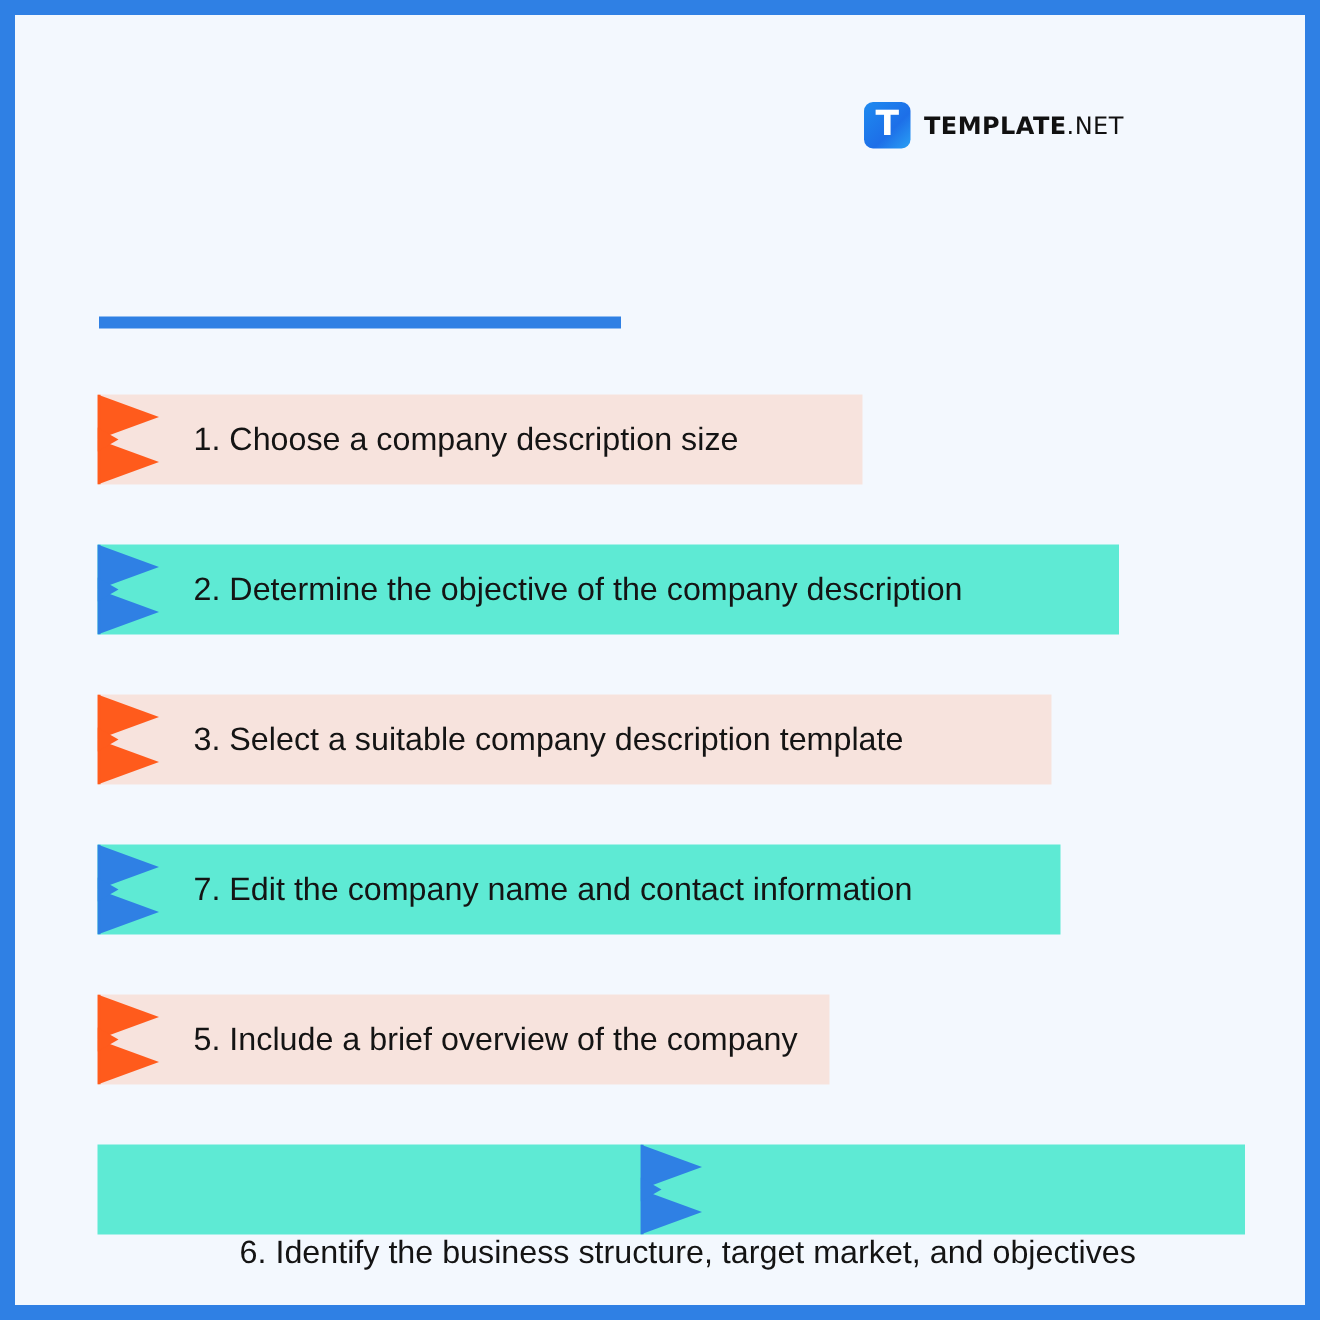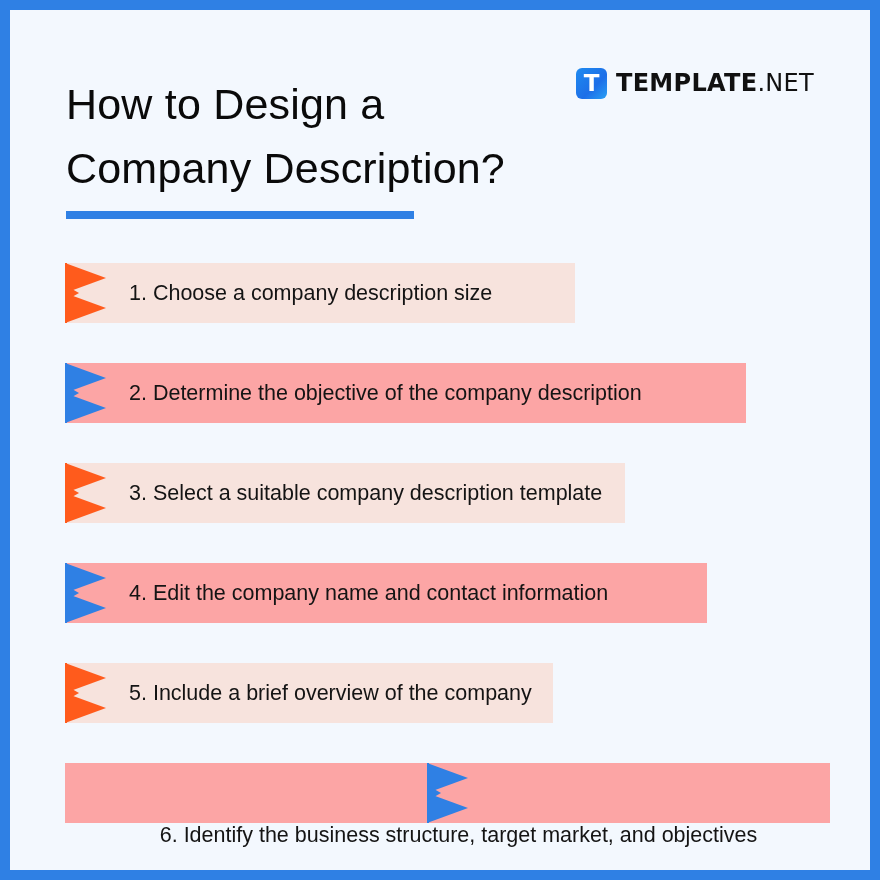--- a/index.html
+++ b/index.html
@@ -42,58 +42,54 @@
     border-radius: 6px;
     background: linear-gradient(135deg, #1E8BF0 0%, #1D6FE8 60%, #2AA0F5 100%);
     color: #fff;
     font-weight: 700;
     font-size: 23px;
     display: flex; align-items: center; justify-content: center;
     margin-right: 9px;
     font-family: "DejaVu Sans", sans-serif;
   }
   .logo-text {
-    font-size: 24px;
+    font-size: 16px;
     color: #111;
     letter-spacing: 0.3px;
     font-family: "DejaVu Sans", sans-serif;
   }
   .logo-text b { font-weight: 700; }
   .logo-text .net { font-weight: 400; }
 
   .item {
     position: absolute;
     left: 55px;
     height: 60px;
     display: flex; align-items: center;
   }
   .item.orange { background: #F7E3DD; }
-  .item.blue { background: #fca5a5; }
+  .item.blue { background: #5eead4; }
   .flag {
     width: 42px; height: 60px;
     position: relative;
     flex: 0 0 auto;
   }
   .flag svg { display: block; }
   .item-label {
     font-size: 21.5px;
     color: #141414;
     margin-left: 22px;
     white-space: nowrap;
   }
 </style>
 </head>
 <body>
 
 <div class="canvas">
 
-  <h1 class="title">
-    <span>How to Design a</span>
-    <span>Company Description?</span>
-  </h1>
 
   <div class="underline"></div>
 
   <div class="logo">
     <div class="logo-mark">T</div>
     <div class="logo-text"><b>TEMPLATE</b><span class="net">.NET</span></div>
   </div>
 
   <div class="item orange" style="top:253px; width:510px;text-align:right;">
     <div class="flag">
@@ -112,42 +108,42 @@
       <svg width="42" height="60" viewBox="0 0 42 60">
           <polygon points="0,0 41,15 0,30" fill="#2F80E4"></polygon>
           <polygon points="0,30 41,45 0,60" fill="#2F80E4"></polygon>
           <rect x="0" y="0" width="2" height="60" fill="#2F80E4"></rect>
           <polygon points="0,22 14,30 0,38" fill="#2F80E4"></polygon>
         </svg>
     </div>
     <span class="item-label">2. Determine the objective of the company description</span>
   </div>
 
-  <div class="item orange" style="top:453px; width:560px;">
+  <div class="item orange" style="top:453px; width:636px;">
     <div class="flag">
       <svg width="42" height="60" viewBox="0 0 42 60">
           <polygon points="0,0 41,15 0,30" fill="#FF5B1C"></polygon>
           <polygon points="0,30 41,45 0,60" fill="#FF5B1C"></polygon>
           <rect x="0" y="0" width="2" height="60" fill="#FF5B1C"></rect>
           <polygon points="0,22 14,30 0,38" fill="#FF5B1C"></polygon>
         </svg>
     </div>
     <span class="item-label">3. Select a suitable company description template</span>
   </div>
 
   <div class="item blue" style="top:553px; width:642px;">
     <div class="flag">
       <svg width="42" height="60" viewBox="0 0 42 60">
           <polygon points="0,0 41,15 0,30" fill="#2F80E4"></polygon>
           <polygon points="0,30 41,45 0,60" fill="#2F80E4"></polygon>
           <rect x="0" y="0" width="2" height="60" fill="#2F80E4"></rect>
           <polygon points="0,22 14,30 0,38" fill="#2F80E4"></polygon>
         </svg>
     </div>
-    <span class="item-label">4. Edit the company name and contact information</span>
+    <span class="item-label">7. Edit the company name and contact information</span>
   </div>
 
   <div class="item orange" style="top:653px; width:488px;">
     <div class="flag">
       <svg width="42" height="60" viewBox="0 0 42 60">
           <polygon points="0,0 41,15 0,30" fill="#FF5B1C"></polygon>
           <polygon points="0,30 41,45 0,60" fill="#FF5B1C"></polygon>
           <rect x="0" y="0" width="2" height="60" fill="#FF5B1C"></rect>
           <polygon points="0,22 14,30 0,38" fill="#FF5B1C"></polygon>
         </svg>

